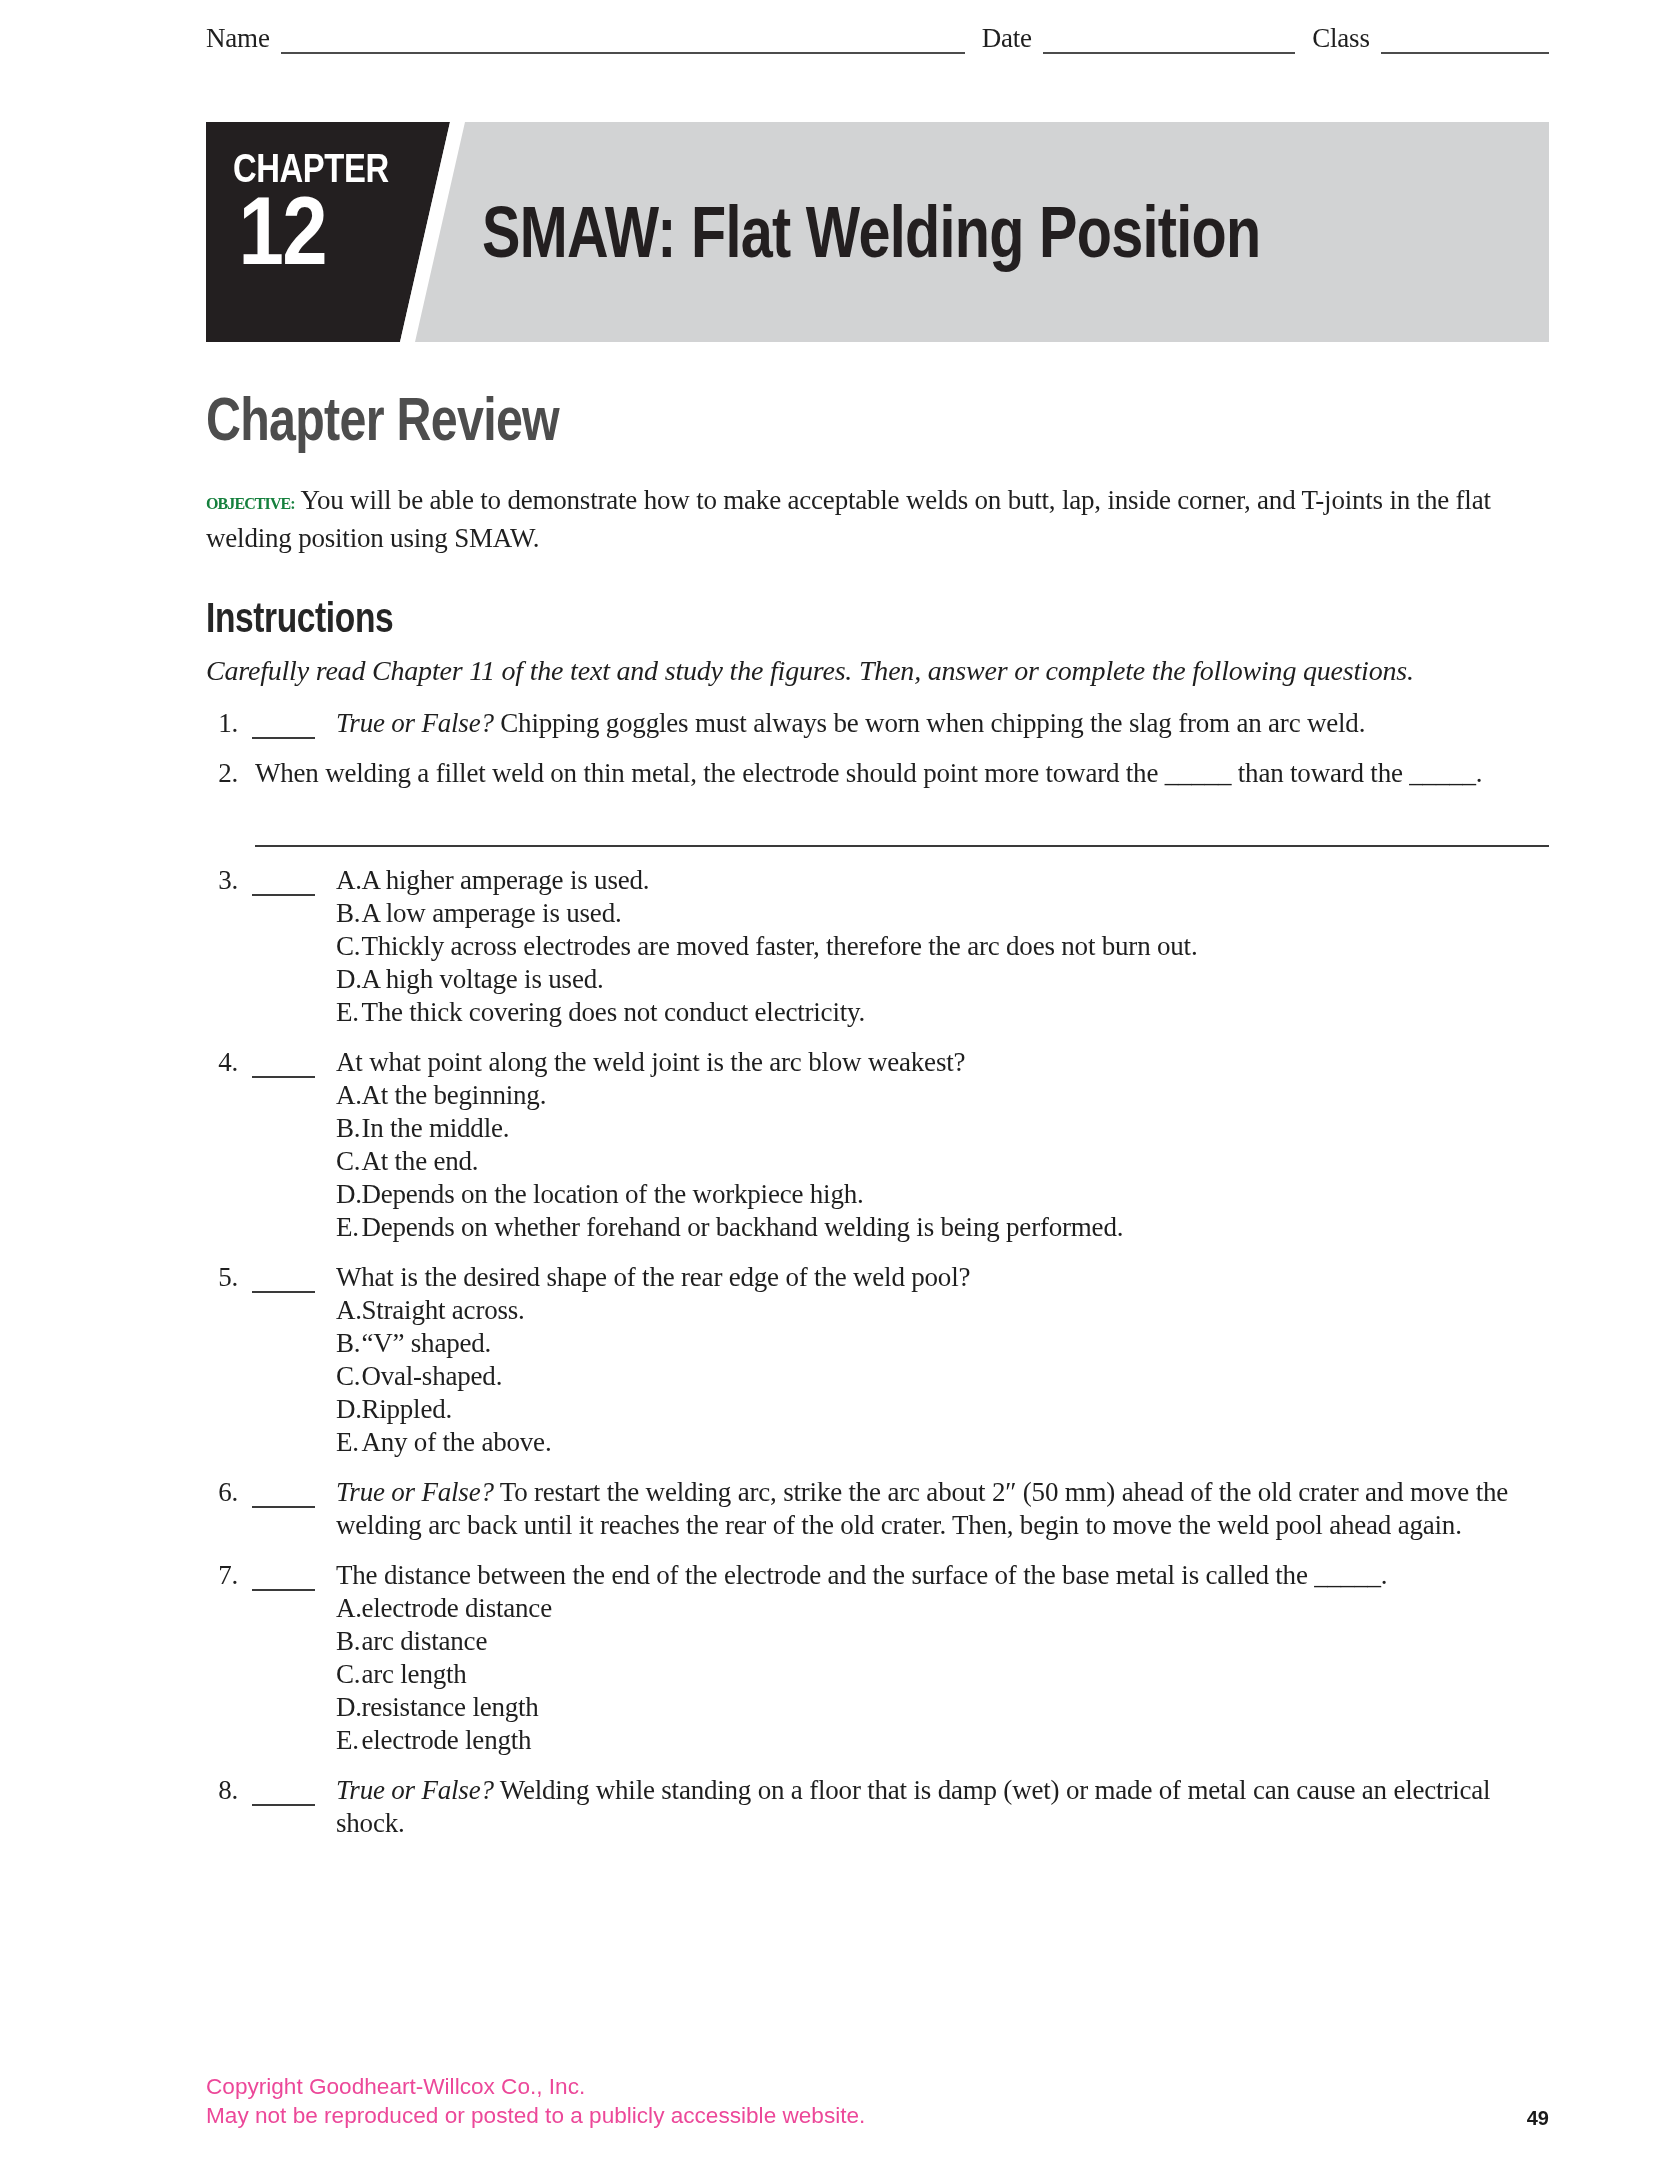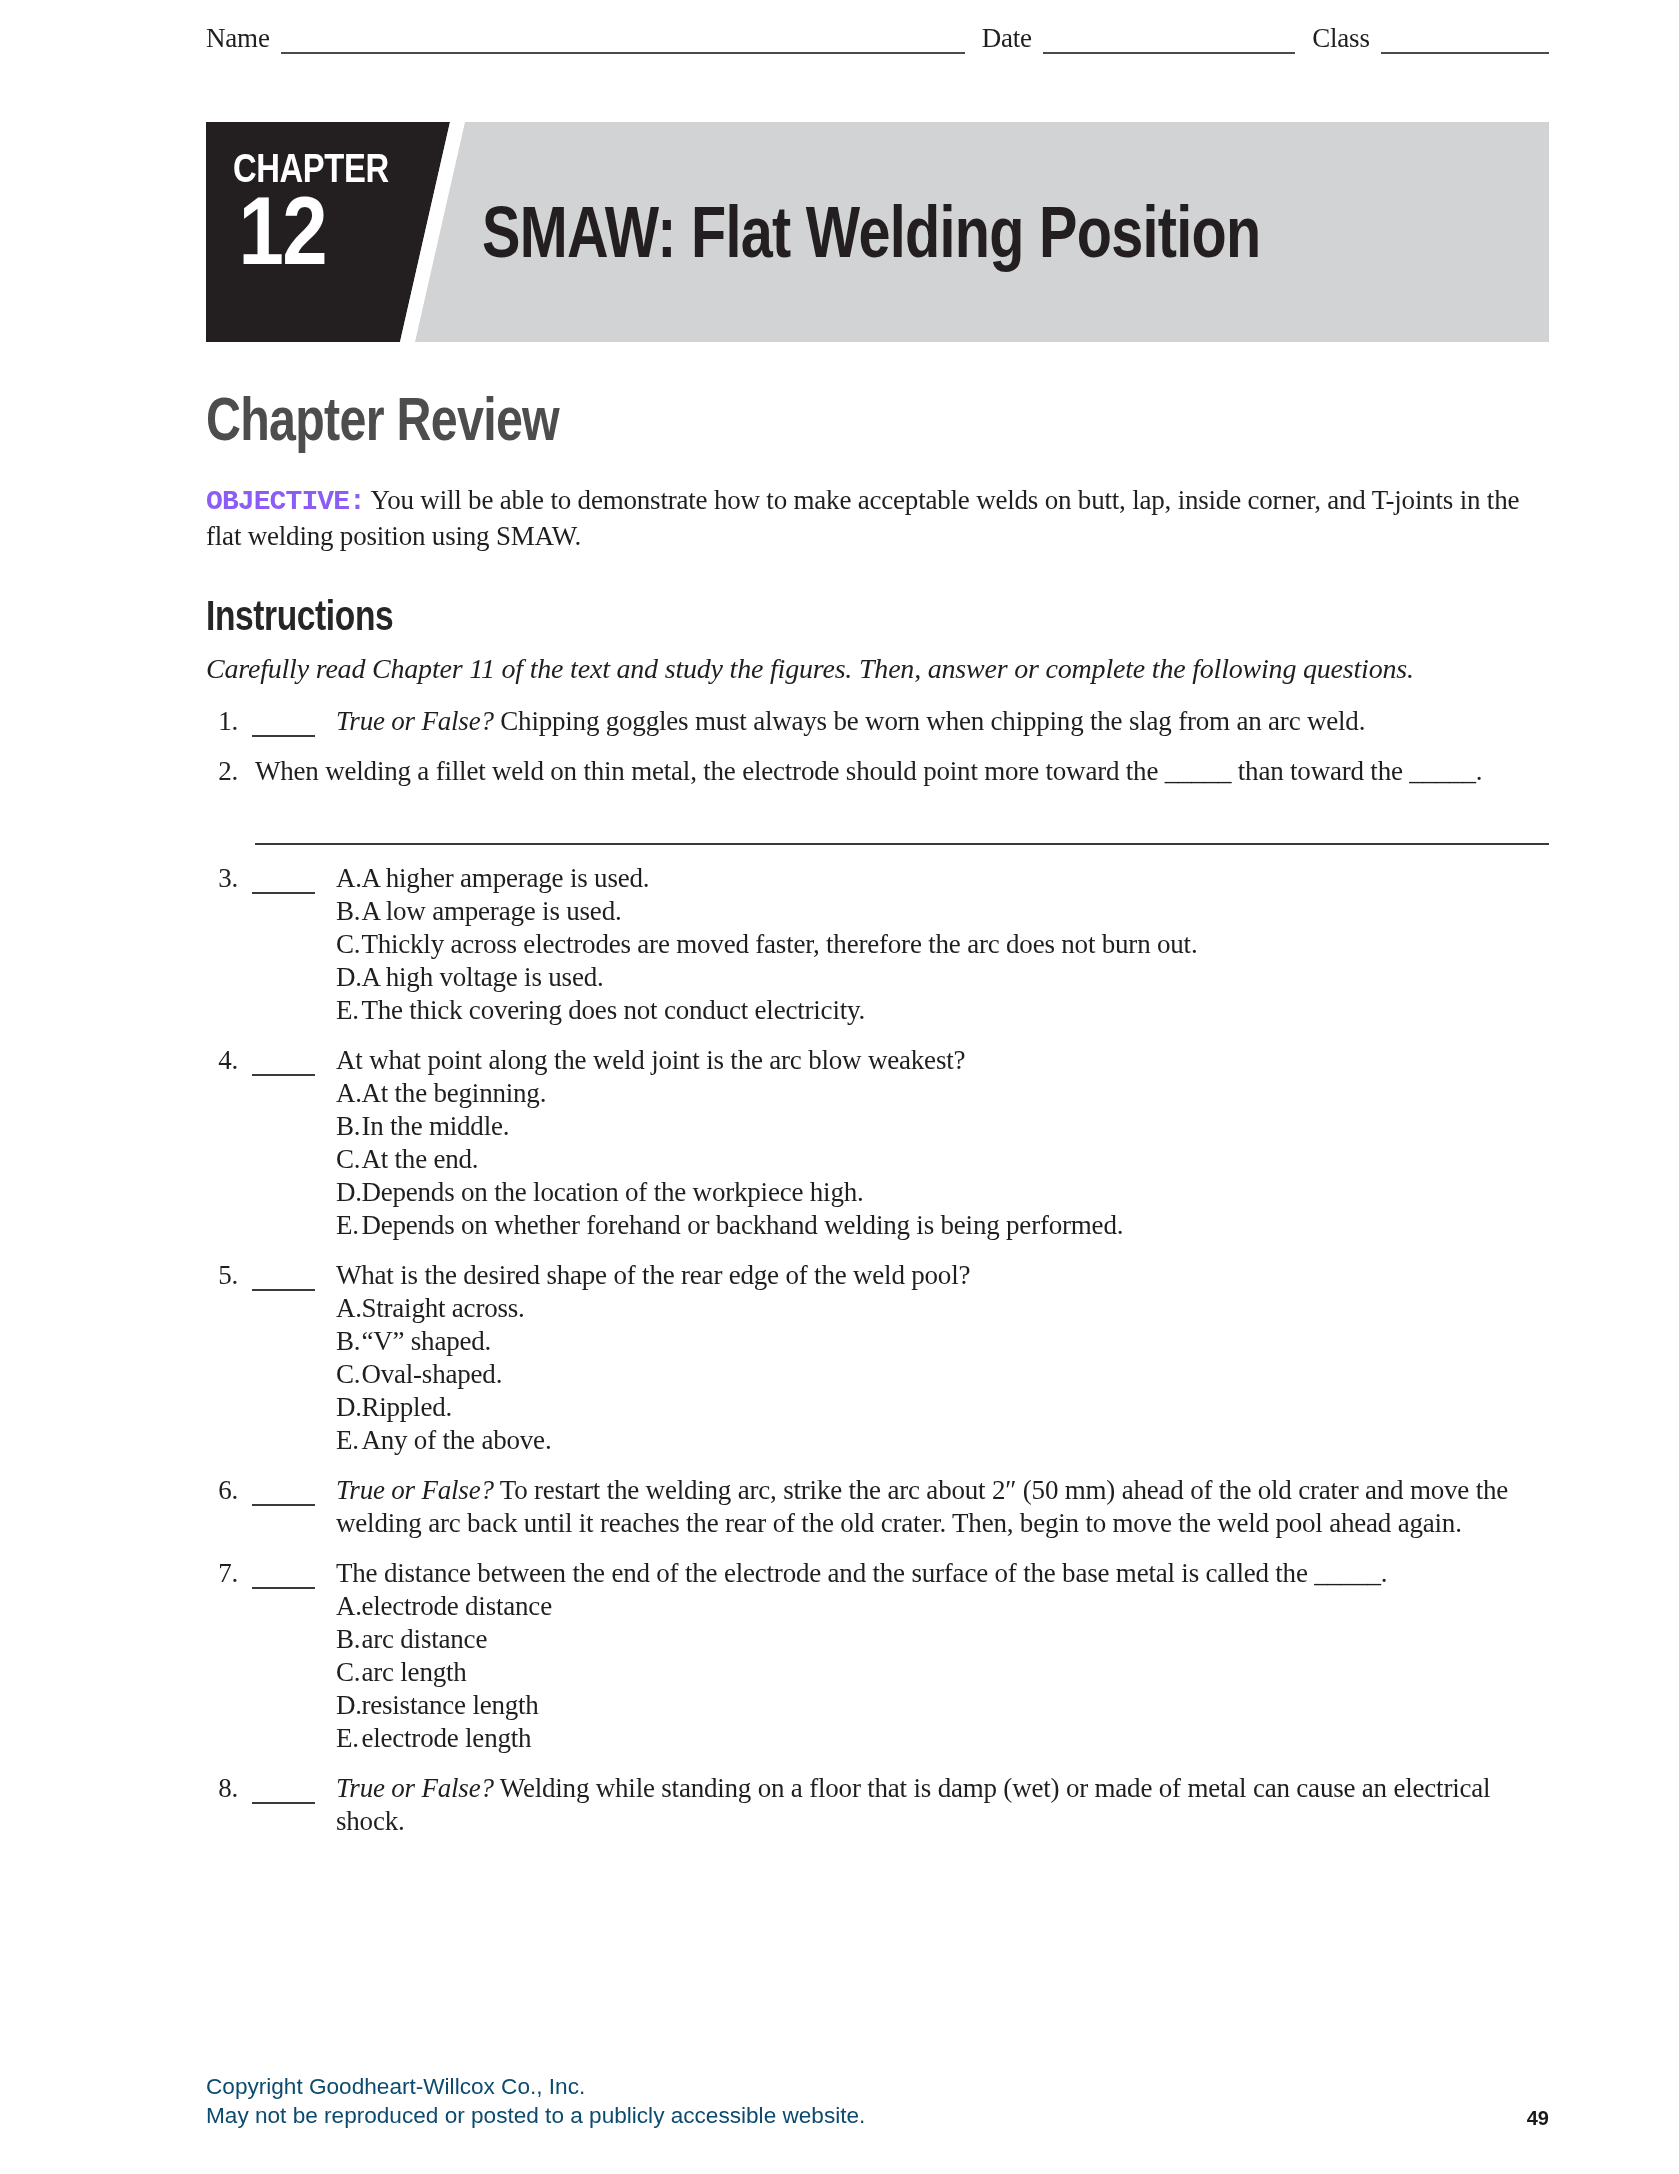--- a/index.html
+++ b/index.html
@@ -70,22 +70,22 @@
   h2.instructions-title {
     font-family:"Liberation Sans","DejaVu Sans",sans-serif;
     font-weight:700; font-size:43px; line-height:1.1;
     letter-spacing:-0.5px; color:#262626;
     transform:scaleX(0.78); transform-origin:0 50%;
     margin:38px 0 0 0; white-space:nowrap;
   }
 
   .objective { font-size:27px; line-height:35px; margin:30px 0 0 0; }
   .obj-label {
-    font-family:Liberation Mono, monospace;
-    font-weight:700; font-size:28px; letter-spacing:-0.9px; color:#8b5cf6;
+    font-family:Liberation Serif, serif;
+    font-weight:700; font-size:16px; letter-spacing:-0.9px; color:#15803d;
   }
   .instructions-note { font-style:italic; font-size:28px; line-height:35px; margin:11.3px 0 0 0; }
 
   
   .questions { margin-top:19px; }
   .q { display:flex; align-items:flex-start; margin-bottom:17px; font-size:27px; line-height:33px; }
   .q-num { width:32px; flex:none; text-align:right; }
   .q-blank {
     width:63px; height:30px; flex:none;
     border-bottom:2.8px solid #3a3a3a;
@@ -98,21 +98,21 @@
   .opt-letter { width:25.4px; flex:none; }
   .opt-text { flex:1; }
   .answer-line { border-bottom:2.8px solid #3a3a3a; height:0; margin-top:55px; }
 
   
   .footer {
     position:absolute; left:206px; right:131px; top:2072px;
     display:flex; justify-content:space-between; align-items:flex-end;
     font-family:"Liberation Sans","DejaVu Sans",sans-serif;
   }
-  .copyright { color:#0c4a6e; font-size:22.6px; line-height:29px; letter-spacing:0; }
+  .copyright { color:#ec4899; font-size:22.6px; line-height:29px; letter-spacing:0; }
   .page-num { font-weight:700; font-size:20px; color:#1a1a1a; letter-spacing:0; }
 </style>
 </head>
 <body>
 
 <div class="content">
 
   <div class="header-row">
     <span class="h-label">Name</span>
     <span class="h-line name"></span>

